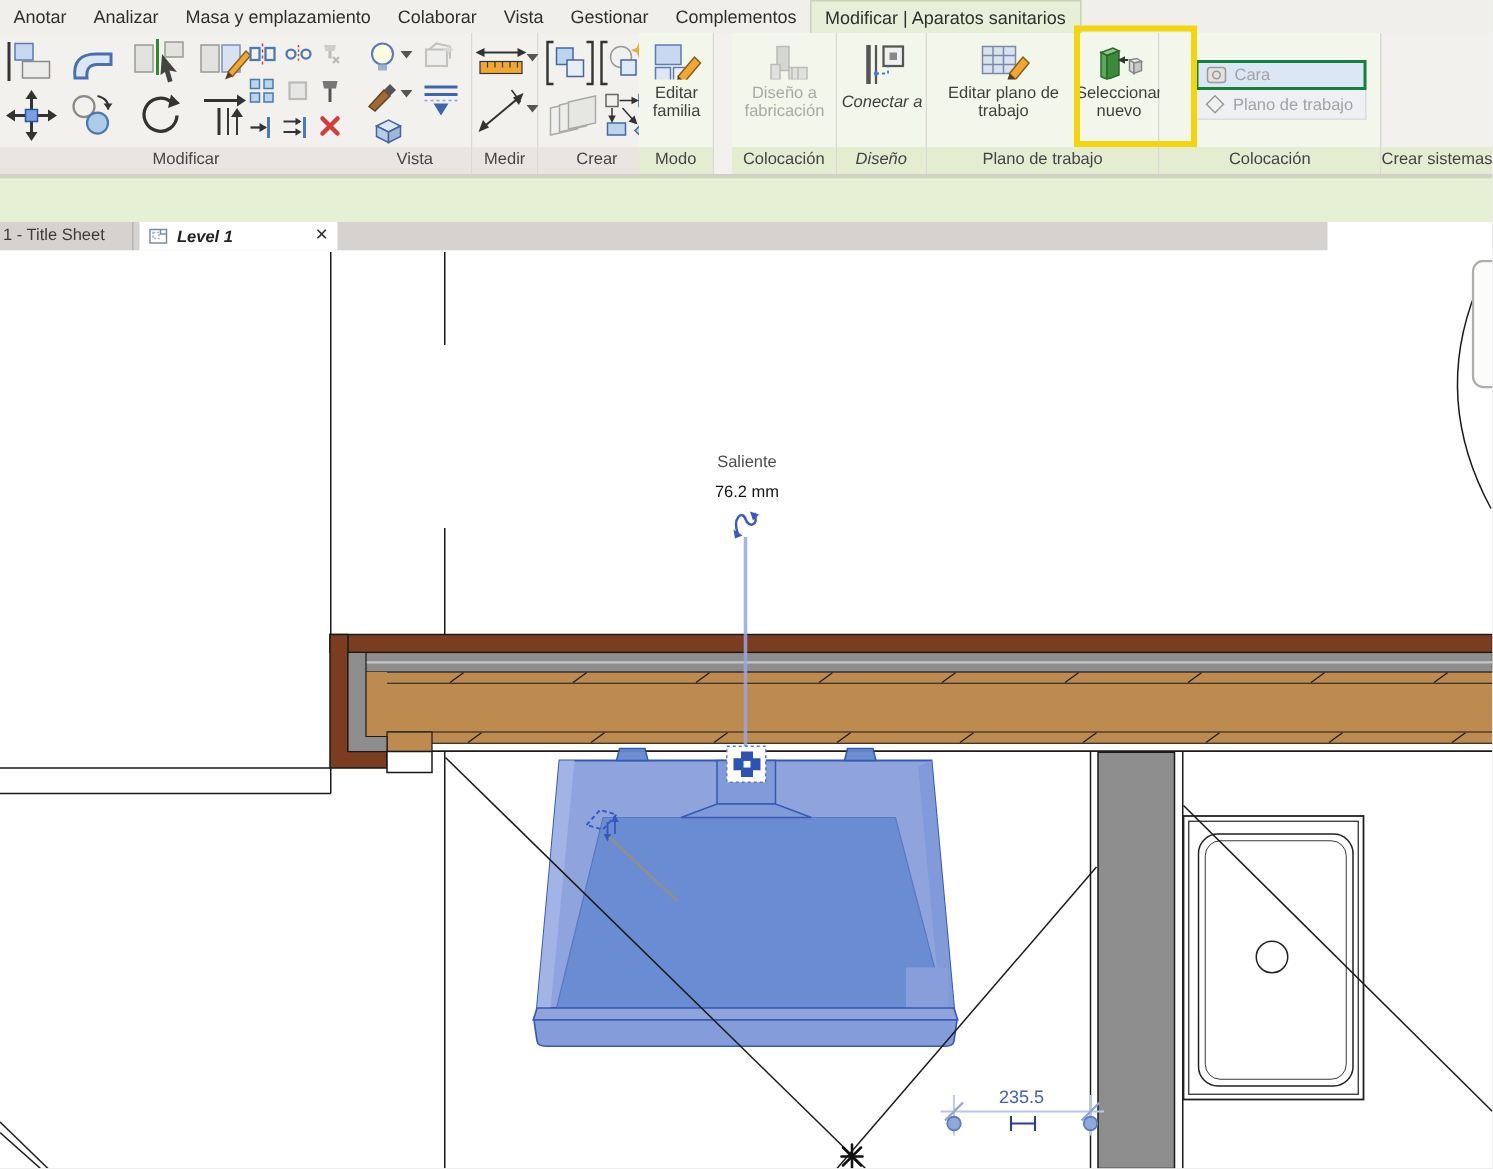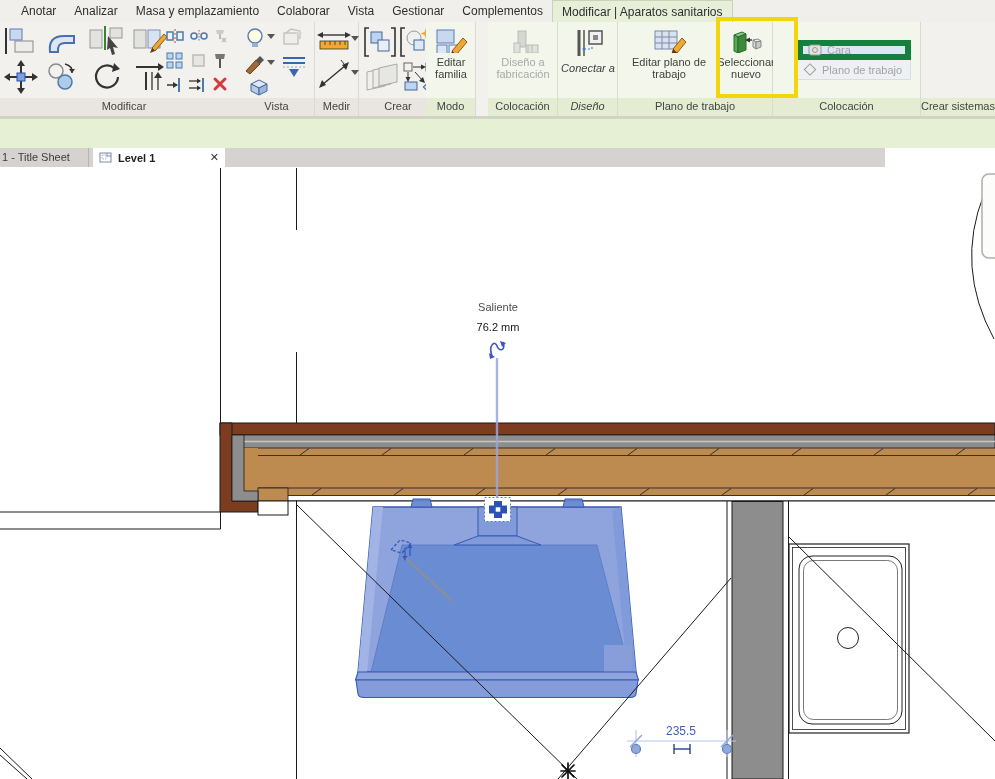--- a/index.html
+++ b/index.html
@@ -1,53 +1,53 @@
 <!DOCTYPE html>
 <html style="--highlight-yellow: #f2d50a; --tab-active-bg: #e7efd9; --contextual-green: #e4edd2; --ribbon-bg: #f2f1ed; --options-bar-bg: #e6f0d5; --viewtab-bar-bg: #d5d2cf; --selection-blue: #8aa0dc; --selection-dark: #6286d0; --selection-outline: #2c51ad; --wall-brown: #7b3c20; --wall-tan: #bd8a50; --wall-gray: #8d8d8d; --dim-blue: #3f5fc0; --dim-light: #b9c6ec;"><head>
 <meta charset="utf-8">
 <style>
   html,body{margin:0;padding:0;background:#ddd;}
   *{box-sizing:border-box;font-family:"Liberation Sans",sans-serif;-webkit-user-select:none;user-select:none;}
   .app{position:relative;width:995px;height:779px;background:#fff;overflow:hidden;}
 
   
-  .tabrow{position:absolute;left:0;top:0;width:995px;height:22px;background:#f0efec;display:flex;align-items:center;padding-left:12px;}
+  .tabrow{position:absolute;left:0;top:0;width:995px;height:22px;background:#f0efec;display:flex;align-items:center;}
   .rtab{font-size:12px;color:#2f2f2f;padding:3px 9px;white-space:nowrap;cursor:default;}
   .rtab.active{background:var(--tab-active-bg);border:1px solid #c9d4b4;border-bottom:none;height:22px;display:flex;align-items:center;}
 
   
   .ribbon{position:absolute;left:0;top:22px;width:995px;height:94px;background:var(--ribbon-bg);}
   .panel{position:absolute;top:0;height:94px;border-right:1px solid #dcd8d2;}
   .pbody{position:absolute;left:0;top:0;right:0;height:76px;background:#f2f1ed;}
   .plabel{position:absolute;left:0;bottom:0;right:0;height:18px;font-size:11px;color:#444;text-align:center;line-height:17px;background:#e9e6e1;white-space:nowrap;overflow:hidden;}
   .panel.ctx .pbody{background:#f3f6ea;}
   .panel.ctx .plabel{background:var(--contextual-green);}
   .mini{position:absolute;cursor:pointer;}
   .colbtn{position:absolute;top:0;bottom:18px;display:flex;flex-direction:column;align-items:center;cursor:pointer;}
   .colbtn svg{margin-top:5px;}
   .colbtn .bl{font-size:11px;line-height:12px;color:#3f3f3f;text-align:center;margin-top:3px;}
   .colbtn.disabled .bl{color:#a9a9a9;}
   .ribbon-edge{position:absolute;left:0;top:116px;width:995px;height:2px;background:#d3d0ca;}
 
   
   .comborow{position:absolute;left:24px;width:114px;height:20px;display:flex;align-items:center;gap:5px;padding-left:5px;font-size:11px;color:#a3a3a3;cursor:default;}
-  .comborow.sel{background:#dbe7f5;border:6px solid #15803d;}
+  .comborow.sel{background:#dbe7f5;border:2px solid #15803d;}
   .comborow.plain{background:#eef0f3;border:1px solid #d8dde3;border-top:none;}
 
   
   .hlbox{position:absolute;left:716px;top:17px;width:82px;height:81px;border:4px solid var(--highlight-yellow);pointer-events:none;z-index:30;}
 
   
   .optbar{position:absolute;left:0;top:118px;width:995px;height:30px;background:var(--options-bar-bg);border-top:1px solid #cfdcb6;}
 
   
   .vtabs{position:absolute;left:0;top:148px;width:885px;height:19px;background:var(--viewtab-bar-bg);}
   .vtab1{position:absolute;left:0;top:0;width:89px;height:19px;font-size:11px;color:#3c3c3c;line-height:18px;padding-left:2px;white-space:nowrap;overflow:hidden;border-right:1px solid #b8b5b2;cursor:pointer;}
   .vtab2{position:absolute;left:93px;top:0;width:132px;height:19px;background:#fff;display:flex;align-items:center;gap:6px;padding:0 6px;cursor:pointer;}
-  .vtab2 .lbl{font-size:11px;font-weight:bold;color:#222;flex:1;}
+  .vtab2 .lbl{font-size:11px;font-weight:bold;color:#222;flex:1;font-style:italic;}
   .vclose{font-size:11px;color:#333;cursor:pointer;line-height:1;}
 
   
   .canvas{position:absolute;left:0;top:167px;width:995px;height:612px;background:#fff;}
   svg text{font-family:"Liberation Sans",sans-serif;}
 </style>
 </head>
 <body>
 
 <div class="app">

